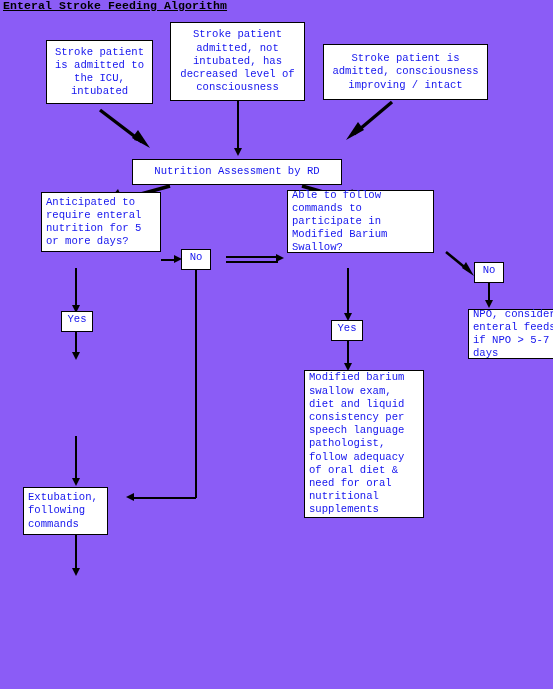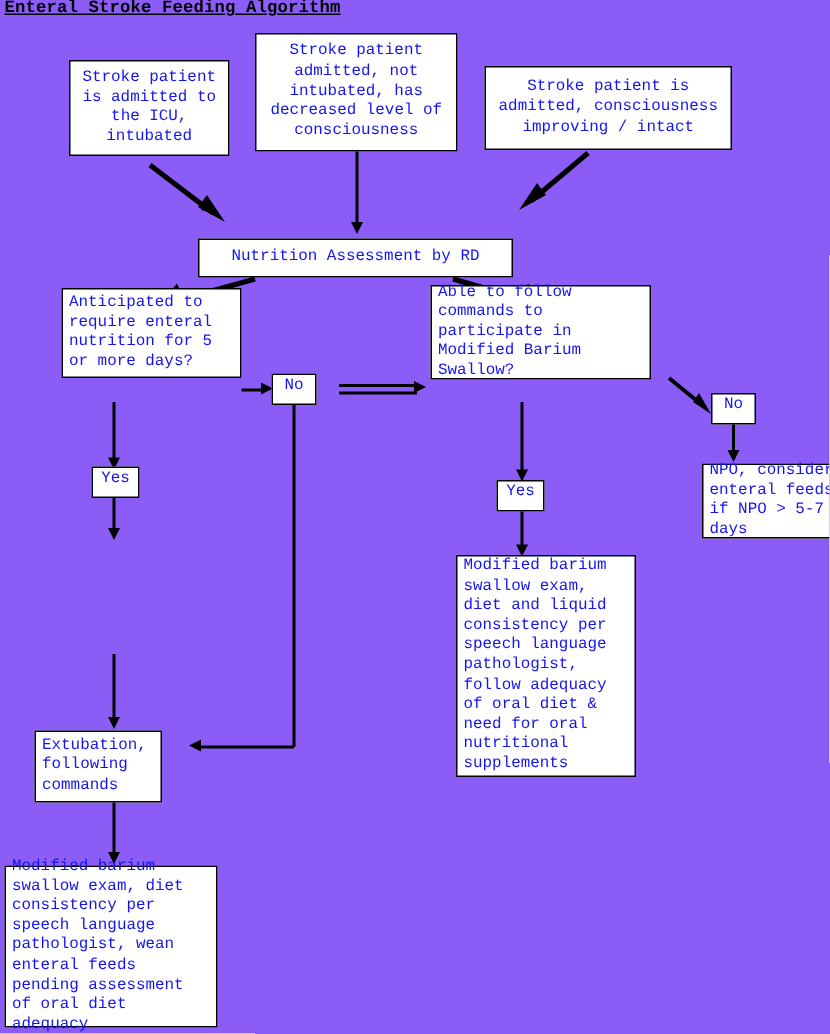--- a/index.html
+++ b/index.html
@@ -202,17 +202,14 @@
     <span class="txt">Extubation, following commands</span>
   </div>
 
   <div class="vline" style="left:195px; top:270px; height:228px;"></div>
   <div class="thick hline" style="left:132px; top:496.5px; width:64px;"></div>
   <div class="arrowhead arrow-left" style="left:126px; top:493px;"></div>
 
   <div class="vline" style="left:75px; top:535px; height:37px;"></div>
   <div class="arrowhead arrow-down" style="left:71.5px; top:568px;"></div>
 
-  <div class="node left" style="left:3px; top:577px; width:142px; height:108px;">
-    <span class="txt">Modified barium swallow exam, diet consistency per speech language pathologist, wean enteral feeds pending assessment of oral diet adequacy</span>
-  </div>
 
 </div>
 
 </body></html>

